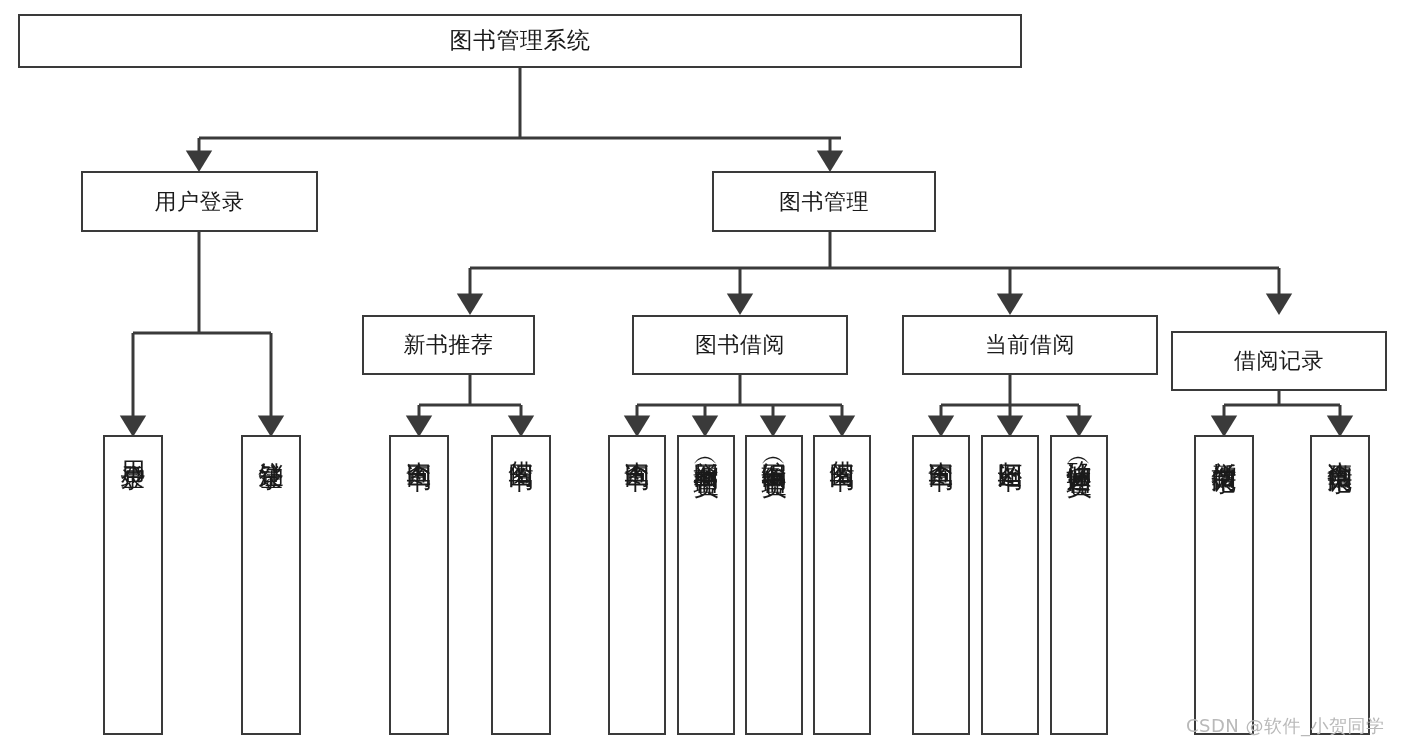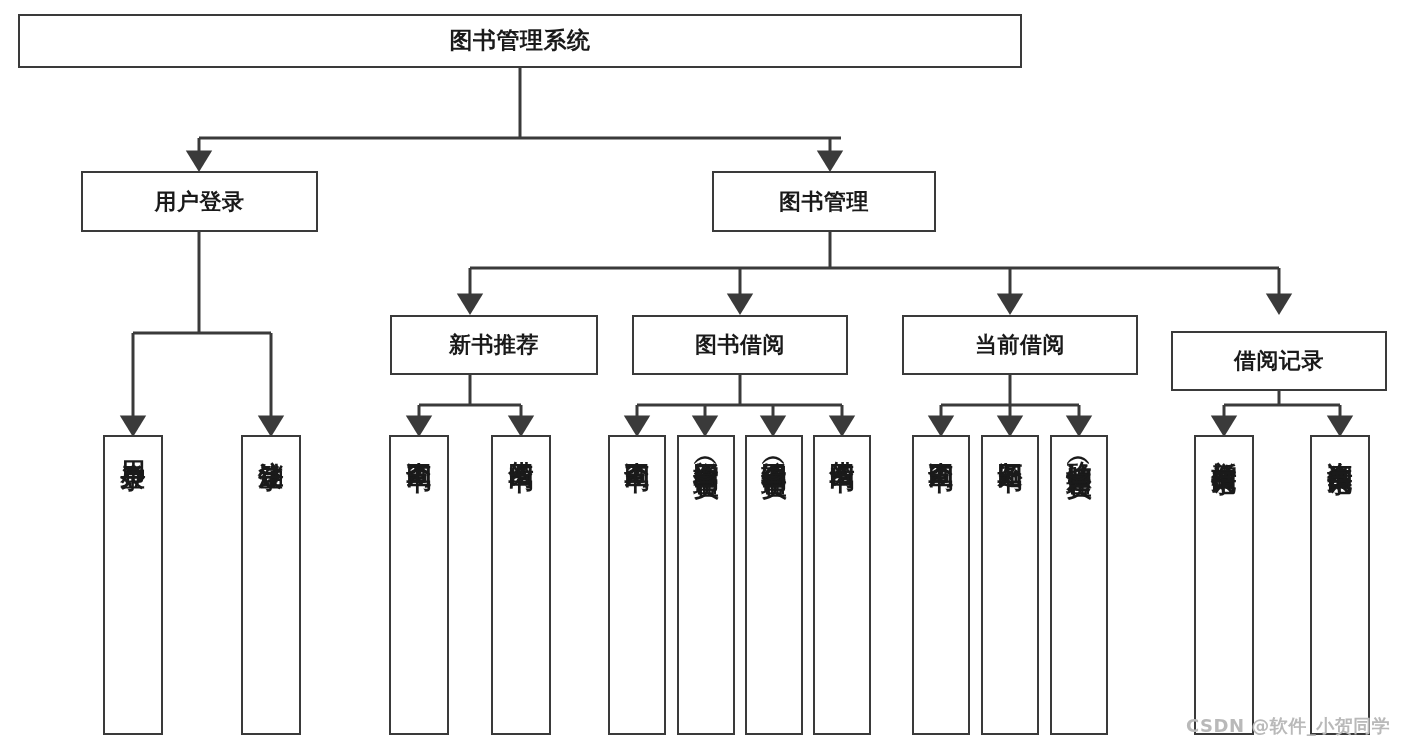--- a/index.html
+++ b/index.html
@@ -10,21 +10,20 @@
   }
   body {
     font-family: "DejaVu Sans", "Liberation Sans", sans-serif;
   }
   #canvas {
     position: relative;
     width: 1405px;
     height: 747px;
     background: #ffffff;
     overflow: hidden;
-    font-weight: bold;
   }
   #edges {
     position: absolute;
     left: 0;
     top: 0;
     width: 1405px;
     height: 747px;
     pointer-events: none;
   }
   .node {
@@ -136,27 +135,27 @@
     <span class="label">图书管理系统</span>
   </div>
 
   <div class="node horiz" style="left:81px; top:171px; width:237px; height:61px;">
     <span class="label">用户登录</span>
   </div>
   <div class="node horiz" style="left:712px; top:171px; width:224px; height:61px;">
     <span class="label">图书管理</span>
   </div>
 
-  <div class="node horiz" style="left:362px; top:315px; width:208px; height:60px;margin-left:28px;">
+  <div class="node horiz" style="left:362px; top:315px; width:173px; height:60px;">
     <span class="label">新书推荐</span>
   </div>
   <div class="node horiz" style="left:632px; top:315px; width:216px; height:60px;">
     <span class="label">图书借阅</span>
   </div>
-  <div class="node horiz" style="left:902px; top:315px; width:236px; height:60px;">
+  <div class="node horiz" style="left:902px; top:315px; width:256px; height:60px;">
     <span class="label">当前借阅</span>
   </div>
   <div class="node horiz" style="left:1171px; top:315px; width:216px; height:60px;margin-top:16px;">
     <span class="label">借阅记录</span>
   </div>
 
   <div class="node vert" style="left:103px; top:435px; width:60px; height:300px;">
     <span class="label">用户登录</span>
   </div>
   <div class="node vert" style="left:241px; top:435px; width:60px; height:300px;">

